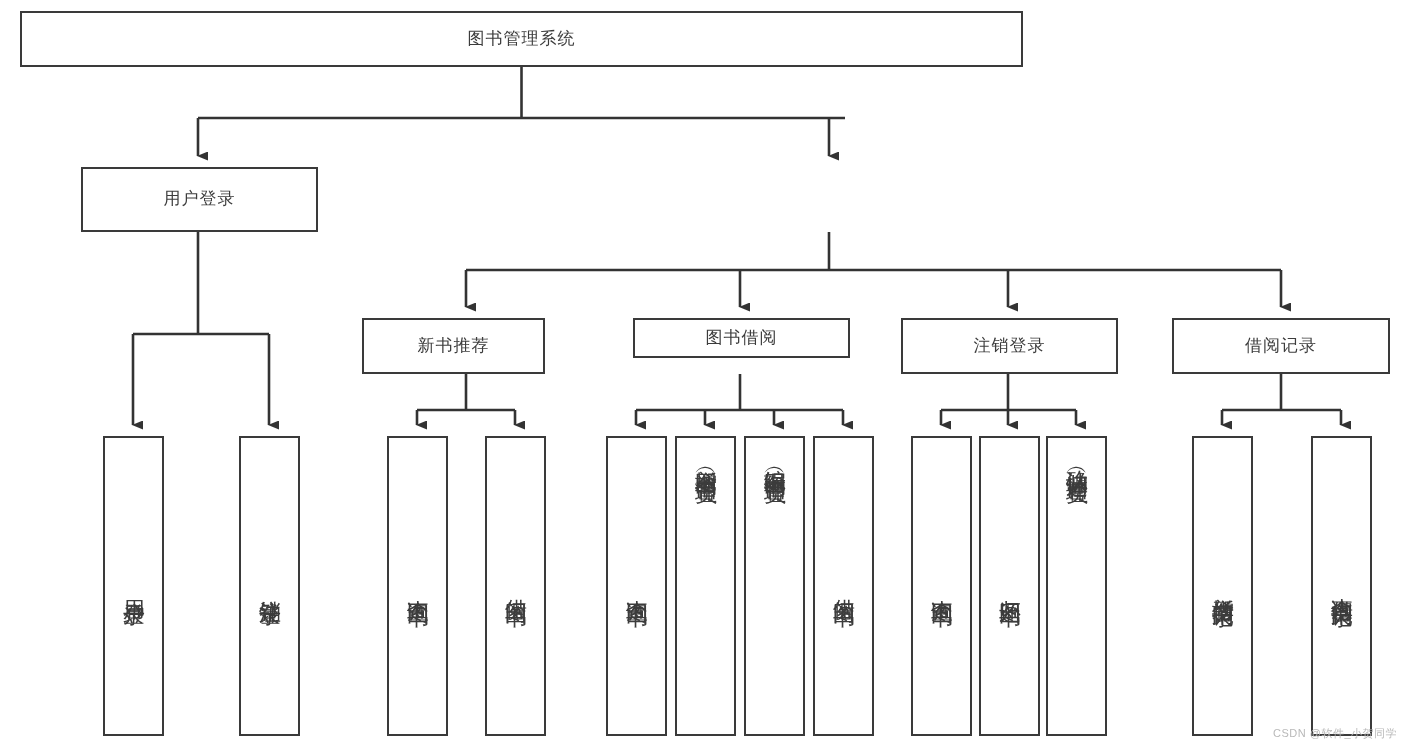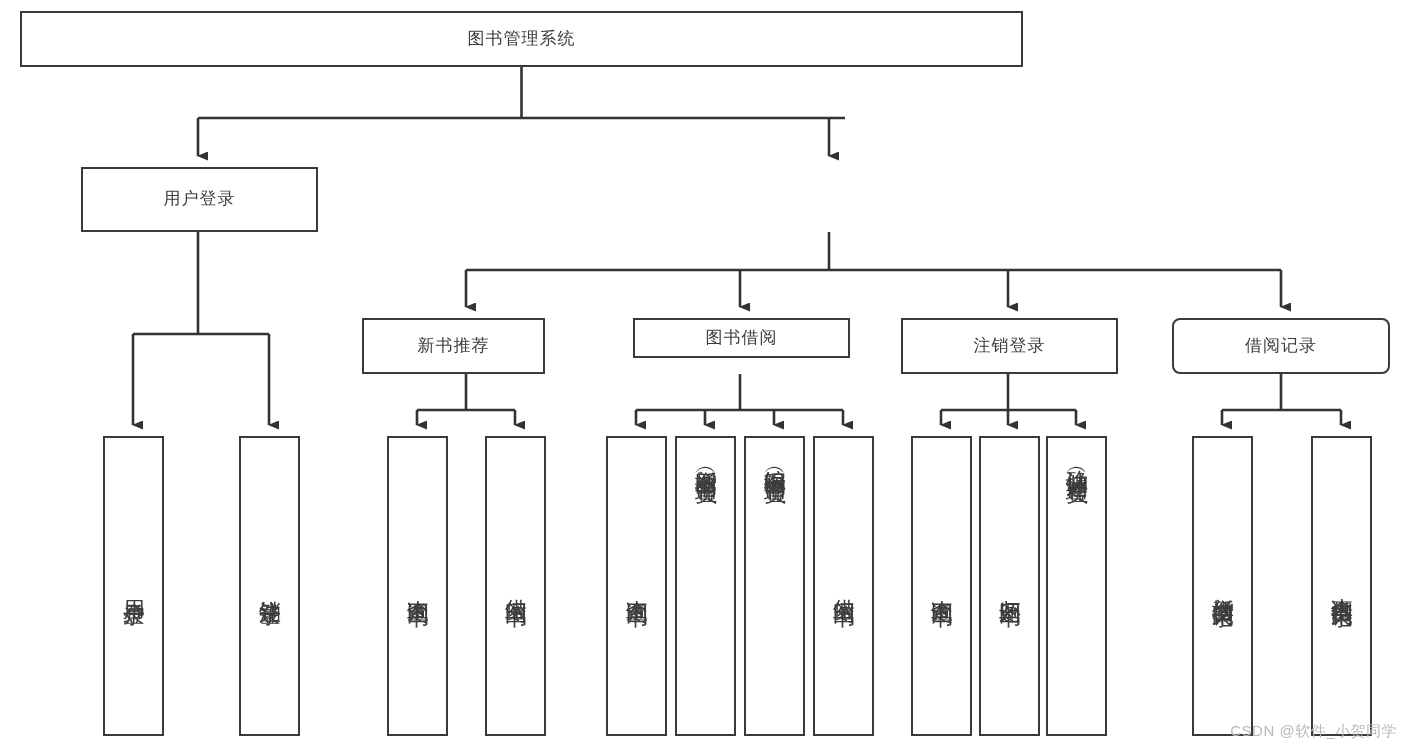--- a/index.html
+++ b/index.html
@@ -57,21 +57,21 @@
     text-align: left;
   }
   .node.vertical.center-text {
     align-items: center;
     padding-top: 0;
   }
   .watermark {
     position: absolute;
     right: 8px;
     bottom: 6px;
-    font-size: 15px;
+    font-size: 11px;
     color: #b9b9b9;
     white-space: nowrap;
     letter-spacing: 0.5px;
   }
 </style>
 </head>
 <body>
 
 <div id="diagram-root">
 
@@ -139,21 +139,21 @@
   </div>
 
   <div class="node horizontal" style="left:633px; top:318px; width:217px; height:40px;">
     <span class="node-label">图书借阅</span>
   </div>
 
   <div class="node horizontal" style="left:901px; top:318px; width:217px; height:56px;">
     <span class="node-label">注销登录</span>
   </div>
 
-  <div class="node horizontal" style="left:1172px; top:318px; width:218px; height:56px;border-radius:8px;">
+  <div class="node horizontal" style="left:1172px; top:318px; width:218px; height:56px;">
     <span class="node-label">借阅记录</span>
   </div>
 
   <div class="node vertical center-text" style="left:103px; top:436px; width:61px; height:300px;">
     <span class="node-label">用户登录</span>
   </div>
 
   <div class="node vertical center-text" style="left:239px; top:436px; width:61px; height:300px;">
     <span class="node-label">注销登录</span>
   </div>

